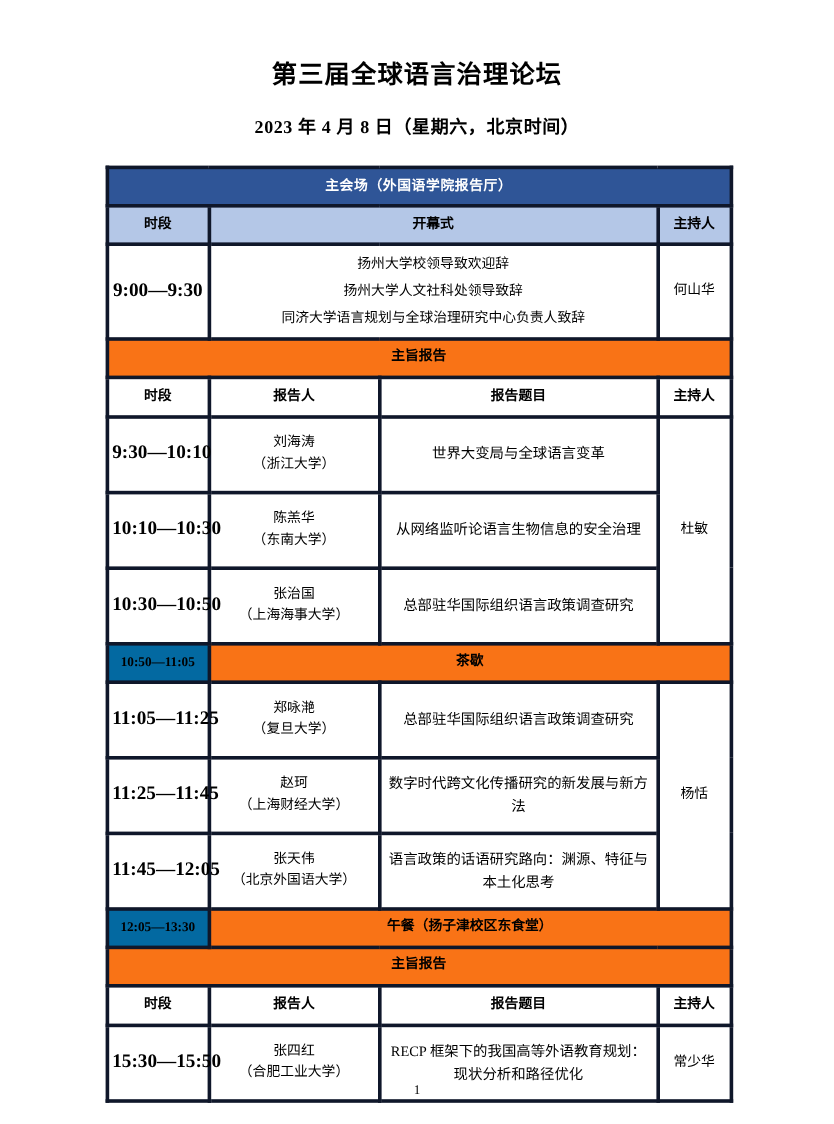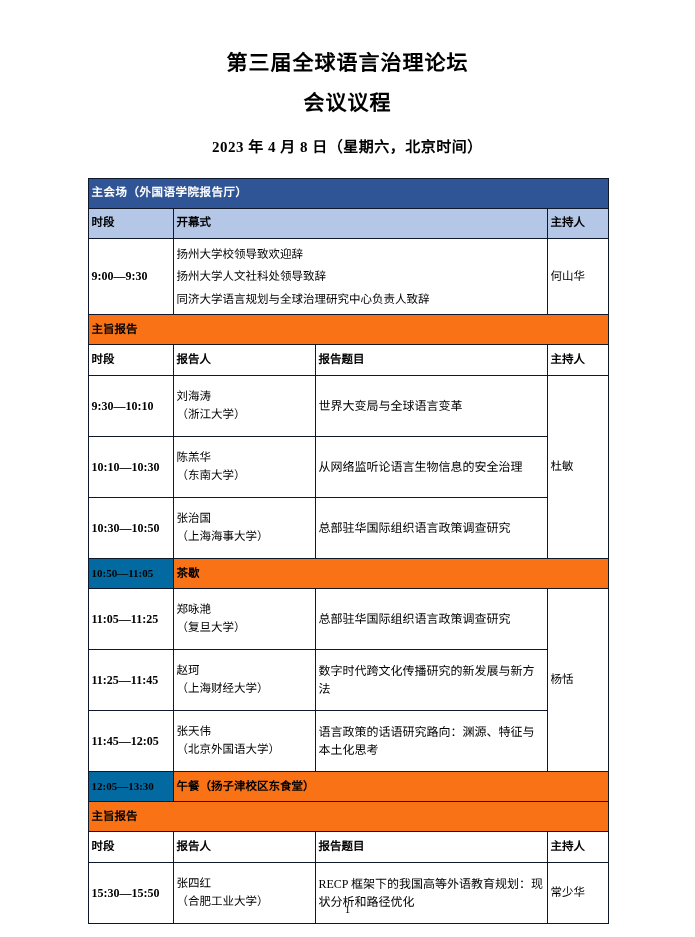--- a/index.html
+++ b/index.html
@@ -53,24 +53,24 @@
     margin: 22px auto 0 auto;
     width: 520px;
   }
   table.agenda {
     border-collapse: collapse;
     width: 520px;
     table-layout: fixed;
     font-size: 11px;
   }
   table.agenda td {
-    border: 1px solid #0f172a;
+    border: 3px solid #0f172a;
     padding: 4px 3px;
     vertical-align: middle;
-    text-align: left;
+    text-align: center;
     line-height: 1.55;
     word-break: break-word;
   }
 
   
   col.c-time  { width: 85px; }
   col.c-spk   { width: 142px; }
   col.c-title { width: 232px; }
   col.c-host  { width: 61px; }
 
@@ -117,21 +117,21 @@
   td.colhead-plain {
     background: #ffffff;
     font-weight: bold;
     font-size: 11.5px;
     height: 22px;
     font-family: "Liberation Sans", "DejaVu Sans", sans-serif;
   }
 
   td.time-cell {
     font-weight: bold;
-    font-size: 12px;
+    font-size: 16px;
     white-space: nowrap;
   }
   td.speaker-cell {
     font-size: 11.5px;
   }
   td.speaker-cell .spk-name { display: block; }
   td.speaker-cell .spk-affil { display: block; }
   td.title-cell {
     font-size: 12px;
     padding-left: 6px;
@@ -162,21 +162,20 @@
     font-family: "Liberation Serif", "DejaVu Serif", serif;
   }
 </style>
 </head>
 <body>
 
 <div class="page">
 
   <div class="doc-title-block">
     <div class="doc-title-main">第三届全球语言治理论坛</div>
-    <div class="doc-title-sub">会议议程</div>
     <div class="doc-date">2023 年 4 月 8 日（星期六，北京时间）</div>
   </div>
 
   <div class="agenda-wrap">
     <table class="agenda">
       <colgroup>
         <col class="c-time">
         <col class="c-spk">
         <col class="c-title">
         <col class="c-host">

